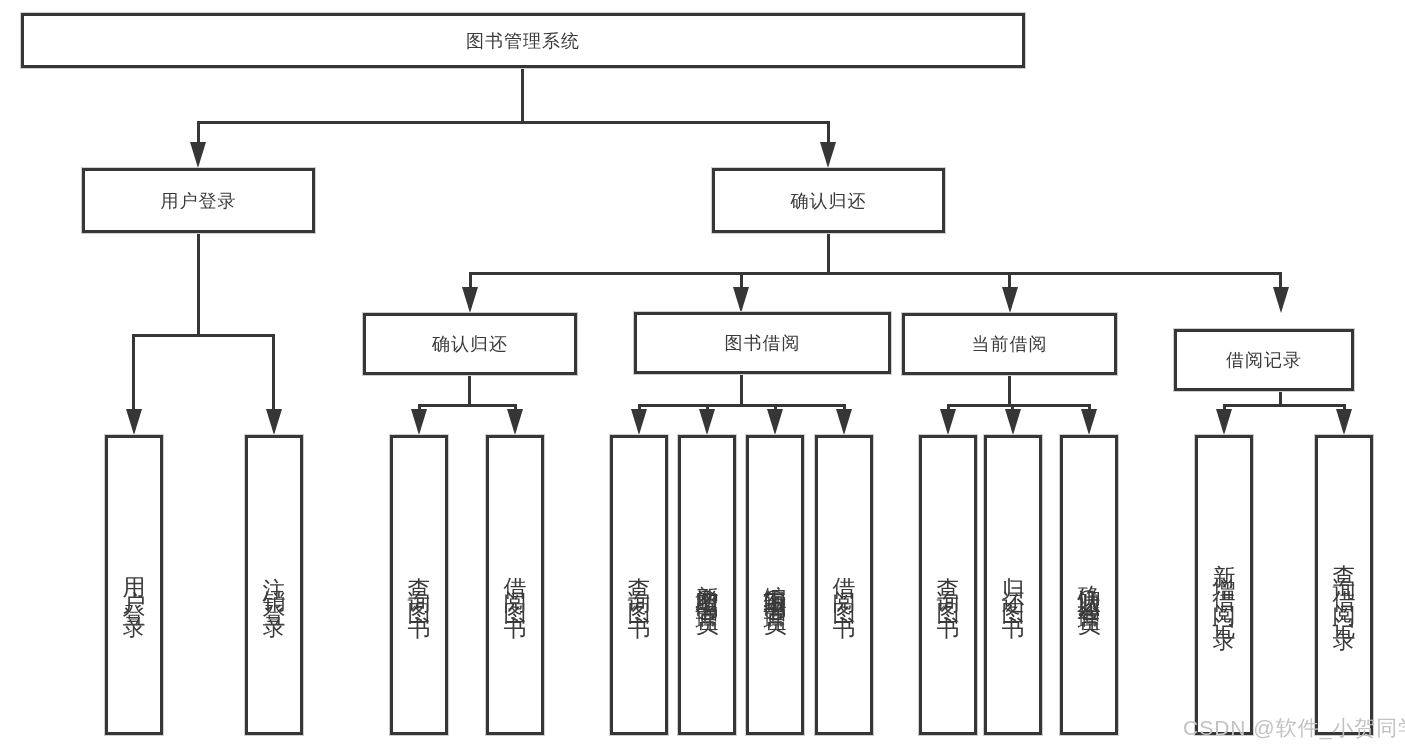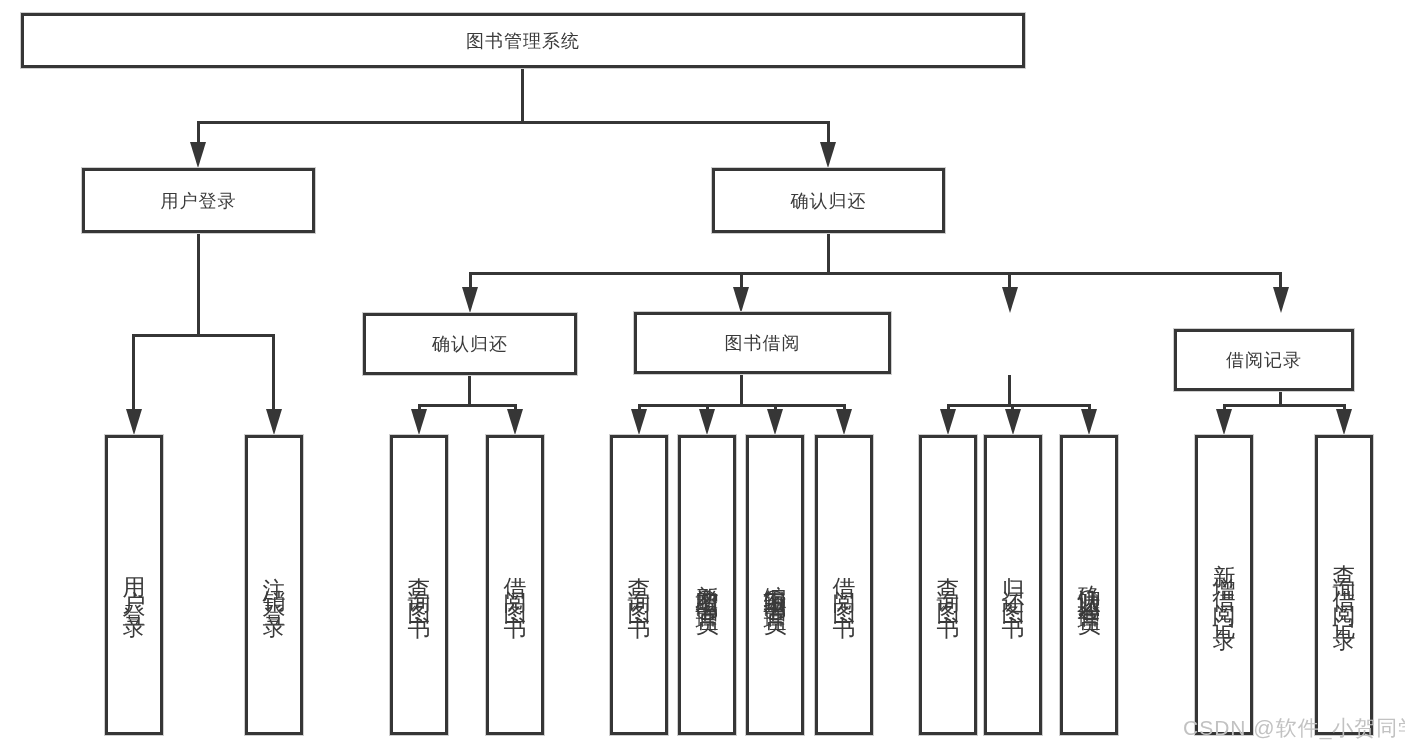--- a/index.html
+++ b/index.html
@@ -110,20 +110,21 @@
   <div class="arrow" style="left:462px; top:287px;"></div>
   <div class="vline" style="left:740px; top:272px; height:20px;"></div>
   <div class="arrow" style="left:733px; top:287px;"></div>
   <div class="vline" style="left:1008px; top:272px; height:20px;"></div>
   <div class="arrow" style="left:1002px; top:287px;"></div>
   <div class="vline" style="left:1279px; top:272px; height:20px;"></div>
   <div class="arrow" style="left:1273px; top:287px;"></div>
 
   <div class="box-h" style="left:363px; top:313px; width:214px; height:62px;">确认归还</div>
   <div class="box-h" style="left:634px; top:312px; width:257px; height:62px;">图书借阅</div>
+  <div class="box-h" style="left:902px; top:313px; width:215px; height:62px;">当前借阅</div>
   <div class="box-h" style="left:1174px; top:329px; width:180px; height:62px;">借阅记录</div>
 
   <div class="vline" style="left:468px; top:375px; height:32px;"></div>
   <div class="hline" style="left:418px; top:404px; width:99px;"></div>
   <div class="vline" style="left:418px; top:404px; height:12px;"></div>
   <div class="arrow" style="left:411px; top:409px;"></div>
   <div class="vline" style="left:514px; top:404px; height:12px;"></div>
   <div class="arrow" style="left:507px; top:409px;"></div>
 
   <div class="vline" style="left:740px; top:375px; height:32px;"></div>

